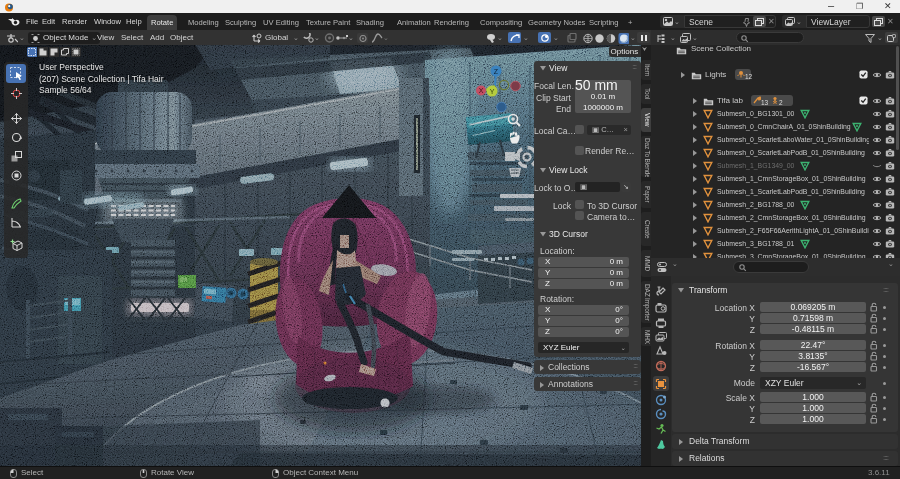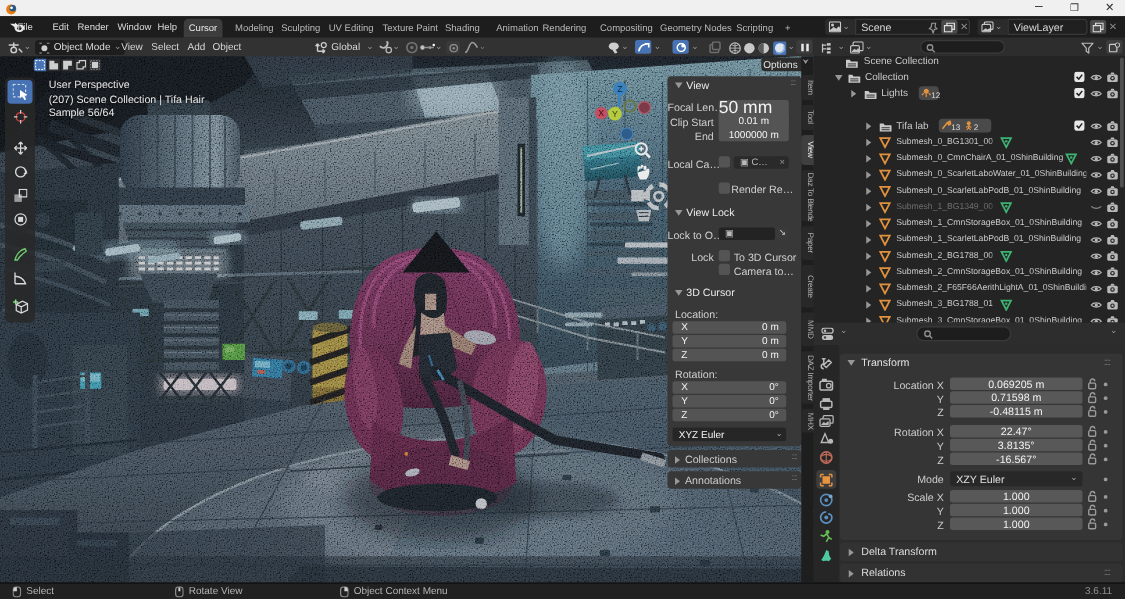--- a/index.html
+++ b/index.html
@@ -514,26 +514,26 @@
       </svg>
  <span class="abs" style="left:828px;top:-1px;font-size:11px;color:#333">–</span>
  <span class="abs" style="left:856px;top:0;font-size:8px;color:#333">❐</span>
  <span class="abs" style="left:884px;top:0;font-size:9px;color:#333">✕</span>
 </div>
 <div class="abs" id="topbar">
  <svg class="abs" style="left:7px;top:3px" width="13" height="11" viewBox="0 0 26 22">
         <path d="M10,4 L16,9 C20,6 24,8 25,12 C25,17 20,20 15,19 C11,18 9,15 9,11 L2,6 L10,6 Z" fill="#e8e8e8"></path>
         <circle cx="17" cy="13" r="3.4" fill="#1d1d1d"></circle>
       </svg>
- <span class="menu" style="left:14px">File</span>
+ <span class="menu" style="left:26px">File</span>
  <span class="menu" style="left:42px">Edit</span>
  <span class="menu" style="left:62px">Render</span>
  <span class="menu" style="left:94px">Window</span>
  <span class="menu" style="left:126px">Help</span>
- <span class="wtab on" style="left:147px">Cursor</span>
+ <span class="wtab on" style="left:147px">Rotate</span>
  <span class="wtab" style="left:184px">Modeling</span>
  <span class="wtab" style="left:221px">Sculpting</span>
  <span class="wtab" style="left:259px">UV Editing</span>
  <span class="wtab" style="left:302px">Texture Paint</span>
  <span class="wtab" style="left:352px">Shading</span>
  <span class="wtab" style="left:393px">Animation</span>
  <span class="wtab" style="left:430px">Rendering</span>
  <span class="wtab" style="left:476px">Compositing</span>
  <span class="wtab" style="left:524px">Geometry Nodes</span>
  <span class="wtab" style="left:585px">Scripting</span>
@@ -731,38 +731,20 @@
 </defs>
     </svg>
 <div class="abs" id="outliner">
 
 <div class="orow" style="left:0;top:-3px;width:249px">
         <svg class="abs" style="left:25px;top:2.5px" width="11" height="10">
           <use href="#coll"></use>
         </svg>
         <span class="abs" style="left:40px">Scene Collection</span>
       </div>
-<div class="orow" style="left:0;top:9.5px;width:249px">
-        <svg class="abs" style="left:16px;top:4px" width="8" height="6">
-          <use href="#arrd"></use>
-        </svg>
-        <svg class="abs" style="left:27px;top:2.5px" width="11" height="10">
-          <use href="#coll"></use>
-        </svg>
-        <span class="abs" style="left:41px">Collection</span>
-        <svg class="abs" style="left:208px;top:2.5px" width="9" height="9">
-          <use href="#cbx"></use>
-        </svg>
-        <svg class="abs" style="left:221px;top:2px" width="10" height="10">
-          <use href="#eye"></use>
-        </svg>
-        <svg class="abs" style="left:234px;top:2px" width="10" height="10">
-          <use href="#cam"></use>
-        </svg>
-      </div>
 <div class="orow" style="left:0;top:22.5px;width:249px">
         <svg class="abs" style="left:29px;top:3.5px" width="6" height="8">
           <use href="#arr"></use>
         </svg>
         <svg class="abs" style="left:40px;top:2.5px" width="11" height="10">
           <use href="#coll"></use>
         </svg>
         <span class="abs" style="left:54px">Lights</span>
         <span class="abs" style="left:84px;top:1px;width:16px;height:11px;background:#4a4a4a;border-radius:3px"></span>
         <svg class="abs" style="left:86px;top:2.5px" width="8" height="8">

